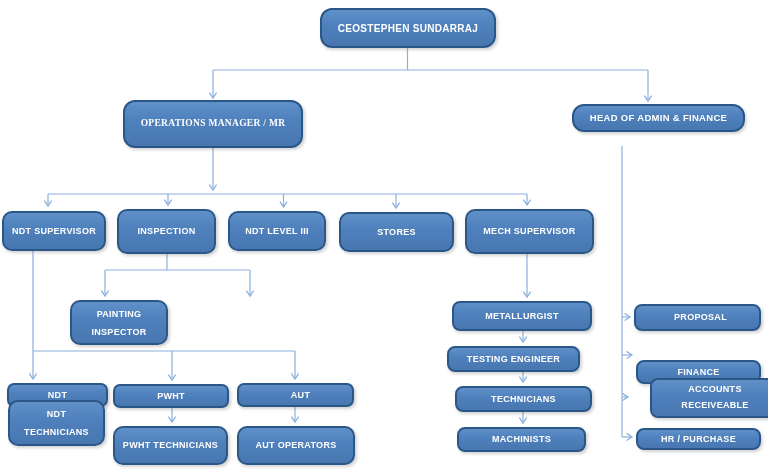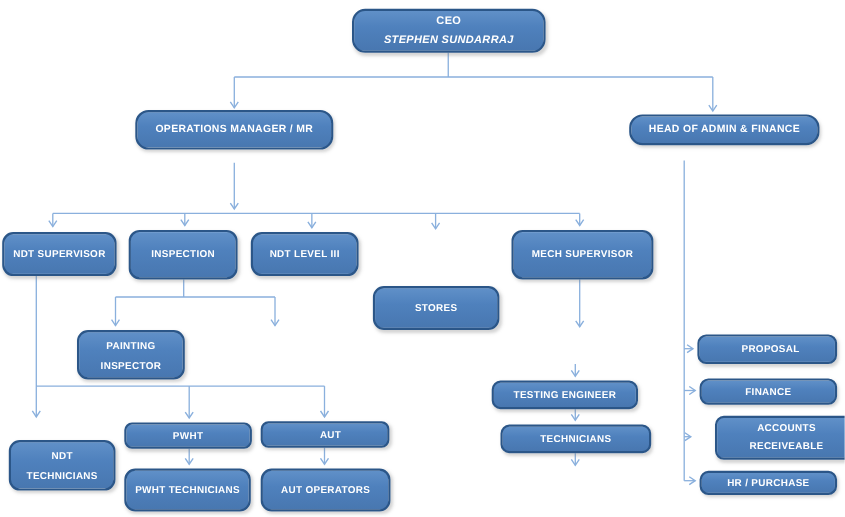--- a/index.html
+++ b/index.html
@@ -7,52 +7,52 @@
     position:relative;
     width:768px;height:470px;
     background:#ffffff;
     font-family:"Liberation Sans",sans-serif;
     overflow:hidden;
   }
   #wires{position:absolute;left:0;top:0;width:768px;height:470px;}
   .node{
     position:absolute;
     box-sizing:border-box;
-    display:flex;flex-direction:column;
+    display:flex;flex-direction:row;
     align-items:center;justify-content:center;
     text-align:center;
     background:linear-gradient(180deg,#6090c8 0%,#4f81bd 40%,#4877b0 100%);
     border:2px solid #2b5688;
     border-radius:10px;
     color:#ffffff;
     font-weight:bold;
     font-size:9px;
     letter-spacing:.3px;
     line-height:1.6;
     box-shadow:1.5px 2px 3px rgba(130,130,130,.35);
     padding:2px 6px;
   }
   .node .lbl{display:block;}
   #n-ceo{left:320px;top:8px;width:176px;height:40px;font-size:10px;border-radius:12px;line-height:1.7;}
-  #n-ceo .name{font-style:italic;}
-  #n-ops{left:123px;top:100px;width:180px;height:36px;font-size:9.5px;border-radius:12px;}
+  #n-ceo .name{}
+  #n-ops{left:123px;top:100px;width:180px;height:48px;font-size:9.5px;border-radius:12px;font-family:Liberation Serif, serif;}
   #n-admin{left:572px;top:104px;width:173px;height:28px;font-size:9.5px;border-radius:12px;}
   #n-ndtsup{left:2px;top:211px;width:104px;height:40px;}
   #n-insp{left:117px;top:209px;width:99px;height:45px;}
   #n-lvl3{left:228px;top:211px;width:98px;height:40px;}
-  #n-stores{left:339px;top:212px;width:115px;height:40px;margin-top:48px;}
+  #n-stores{left:339px;top:212px;width:115px;height:40px;}
   #n-mech{left:465px;top:209px;width:129px;height:45px;}
   #n-paint{left:70px;top:300px;width:98px;height:45px;line-height:2;}
   #n-weld{left:200px;top:300px;width:95px;height:45px;line-height:2;}
   #n-metal{left:452px;top:301px;width:140px;height:30px;border-radius:8px;}
   #n-testeng{left:447px;top:346px;width:133px;height:26px;border-radius:8px;}
   #n-techs{left:455px;top:386px;width:137px;height:26px;border-radius:8px;}
   #n-mach{left:457px;top:427px;width:129px;height:25px;border-radius:8px;}
   #n-proposal{left:634px;top:304px;width:127px;height:27px;border-radius:8px;padding-left:12px;}
-  #n-finance{left:636px;top:344px;width:125px;height:24px;border-radius:8px;text-align:right;}
+  #n-finance{left:636px;top:360px;width:125px;height:24px;border-radius:8px;text-align:right;}
   #n-accounts{left:632px;top:378px;width:130px;height:40px;border-radius:8px;padding:2px 14px;line-height:1.75;overflow:hidden;margin-left:18px;}
   #n-hr{left:636px;top:428px;width:125px;height:22px;border-radius:8px;align-items:center;}
   #n-ndt{left:7px;top:383px;width:101px;height:24px;border-radius:7px;}
   #n-pwht{left:113px;top:384px;width:116px;height:24px;border-radius:7px;}
   #n-aut{left:237px;top:383px;width:117px;height:24px;border-radius:7px;padding-left:16px;}
   #n-ndttech{left:8px;top:400px;width:97px;height:46px;padding:16px 13px;line-height:2;}
   #n-pwhttech{left:113px;top:426px;width:115px;height:39px;justify-content:center;}
   #n-autop{left:237px;top:426px;width:118px;height:39px;}
 </style>
 </head>
@@ -130,41 +130,50 @@
     <span class="lbl">STORES</span>
   </div>
   <div class="node" id="n-mech">
     <span class="lbl">MECH SUPERVISOR</span>
   </div>
 
   <div class="node" id="n-paint">
     <span class="lbl">PAINTING INSPECTOR</span>
   </div>
 
+  <div class="node" id="n-ndt">
+    <span class="lbl">NDT</span>
+  </div>
   <div class="node" id="n-pwht">
     <span class="lbl">PWHT</span>
   </div>
   <div class="node" id="n-aut">
     <span class="lbl">AUT</span>
   </div>
   <div class="node" id="n-ndttech">
     <span class="lbl">NDT TECHNICIANS</span>
   </div>
   <div class="node" id="n-pwhttech">
     <span class="lbl">PWHT TECHNICIANS</span>
   </div>
   <div class="node" id="n-autop">
     <span class="lbl">AUT OPERATORS</span>
   </div>
 
+  <div class="node" id="n-metal">
+    <span class="lbl">METALLURGIST</span>
+  </div>
   <div class="node" id="n-testeng">
     <span class="lbl">TESTING ENGINEER</span>
   </div>
   <div class="node" id="n-techs">
     <span class="lbl">TECHNICIANS</span>
+  </div>
+  <div class="node" id="n-mach">
+    <span class="lbl">MACHINISTS</span>
   </div>
 
   <div class="node" id="n-proposal">
     <span class="lbl">PROPOSAL</span>
   </div>
   <div class="node" id="n-finance">
     <span class="lbl">FINANCE</span>
   </div>
   <div class="node" id="n-accounts">
     <span class="lbl">ACCOUNTS RECEIVEABLE</span>

